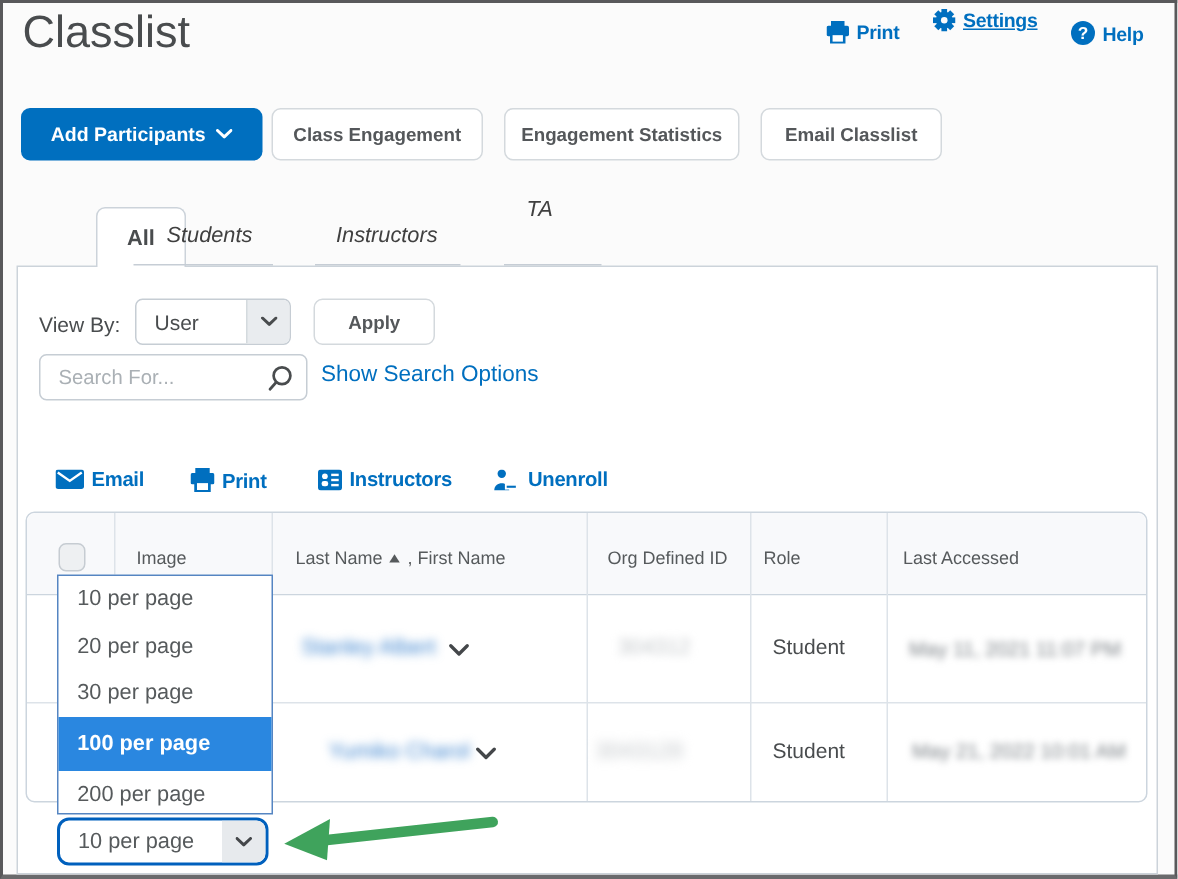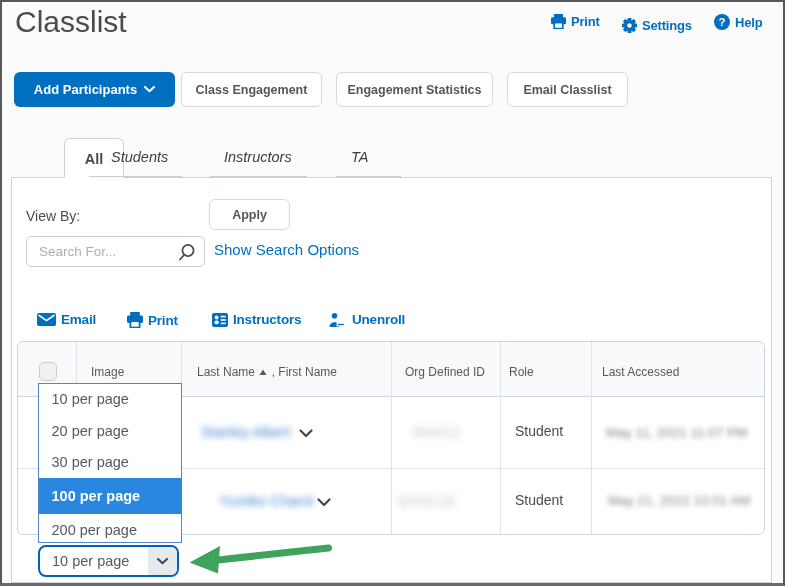--- a/index.html
+++ b/index.html
@@ -23,21 +23,21 @@
 
   <div class="abs boldlink" style="left:549px;top:12px;">
     <svg width="15" height="15" viewBox="0 0 15 15">
       <rect x="3" y="0" width="9" height="4" fill="#006fbf"></rect>
       <rect x="0" y="3.2" width="15" height="7" rx="1.2" fill="#006fbf"></rect>
       <rect x="3.2" y="8.6" width="8.6" height="6" fill="#fff" stroke="#006fbf" stroke-width="1.7"></rect>
     </svg>
     <span>Print</span>
   </div>
 
-  <div class="abs boldlink" style="left:620px;top:16px;">
+  <div class="abs boldlink" style="left:620px;top:4px;text-decoration:underline;">
     <svg width="15" height="15" viewBox="0 0 15 15">
       <g fill="#006fbf">
         <circle cx="7.5" cy="7.5" r="5.6"></circle>
         <rect x="5.6" y="0" width="3.8" height="15"></rect>
         <rect x="5.6" y="0" width="3.8" height="15" transform="rotate(45 7.5 7.5)"></rect>
         <rect x="5.6" y="0" width="3.8" height="15" transform="rotate(90 7.5 7.5)"></rect>
         <rect x="5.6" y="0" width="3.8" height="15" transform="rotate(135 7.5 7.5)"></rect>
       </g>
       <circle cx="7.5" cy="7.5" r="2.2" fill="#fbfbfb"></circle>
     </svg>
@@ -60,27 +60,35 @@
   </div>
   <div class="abs btn white" style="left:179px;top:70px;width:141px;">Class Engagement</div>
   <div class="abs btn white" style="left:334px;top:70px;width:157px;">Engagement Statistics</div>
   <div class="abs btn white" style="left:505px;top:70px;width:121px;">Email Classlist</div>
 
   <div class="abs" style="left:9px;top:175px;width:761px;height:406px;background:#fff;border:1px solid #ccd3da;box-sizing:border-box;"></div>
 
   <div class="abs" style="left:22px;top:136px;width:60px;height:40px;background:#fff;border:1px solid #ccd3da;border-bottom:none;border-radius:6px 6px 0 0;box-sizing:border-box;display:flex;align-items:center;justify-content:center;font-size:14.5px;font-weight:bold;color:#494c4e;margin-left:40px;">All</div>
   <div class="abs tabtext" style="left:109px;top:147px;">Students</div>
   <div class="abs tabtext" style="left:222px;top:147px;">Instructors</div>
-  <div class="abs tabtext" style="left:349px;top:147px;">TA</div>
+  <div class="abs tabtext" style="left:349px;top:130px;">TA</div>
 
   <div class="abs" style="left:87px;top:174px;width:93px;height:1px;background:#c6cdd5;"></div>
   <div class="abs" style="left:208px;top:174px;width:97px;height:1px;background:#c6cdd5;"></div>
   <div class="abs" style="left:334px;top:174px;width:65px;height:1px;background:#c6cdd5;"></div>
 
   <div class="abs" style="left:24px;top:206px;font-size:14px;color:#494c4e;">View By:</div>
+  <div class="abs" style="left:88px;top:197px;width:104px;height:31px;box-sizing:border-box;background:#fff;border:1px solid #c6cdd4;border-radius:5px;overflow:hidden;">
+    <div style="position:absolute;left:12px;top:7px;font-size:14px;color:#494c4e;">User</div>
+    <div style="position:absolute;right:0;top:0;width:28px;height:100%;background:#e9ecef;border-left:1px solid #d4dade;display:flex;align-items:center;justify-content:center;">
+      <svg width="11" height="7" viewBox="0 0 11 7">
+            <path d="M1 1 L5.5 5.3 L10 1" fill="none" stroke="#494c4e" stroke-width="2" stroke-linecap="round" stroke-linejoin="round"></path>
+          </svg>
+    </div>
+  </div>
   <div class="abs btn white" style="left:207px;top:197px;width:81px;height:31px;border-radius:6px;font-weight:bold;color:#54575a;">Apply</div>
 
   <div class="abs" style="left:212px;top:239px;font-size:15px;color:#006fbf;">Show Search Options</div>
   <div class="abs" style="left:24px;top:234px;width:179px;height:31px;box-sizing:border-box;background:#fff;border:1px solid #c6cdd4;border-radius:5px;">
     <div style="position:absolute;left:12px;top:7px;font-size:13.5px;color:#aab0b5;">Search For...</div>
     <svg style="position:absolute;right:8px;top:6px;" width="19" height="19" viewBox="0 0 19 19">
       <circle cx="11" cy="7.5" r="5.6" fill="none" stroke="#494c4e" stroke-width="1.8"></circle>
       <line x1="7" y1="12" x2="3" y2="16.5" stroke="#494c4e" stroke-width="1.8" stroke-linecap="round"></line>
     </svg>
   </div>

